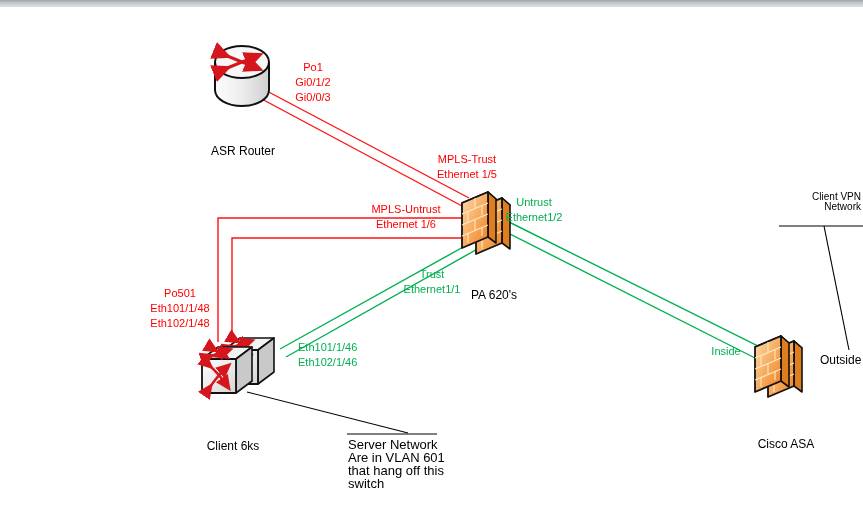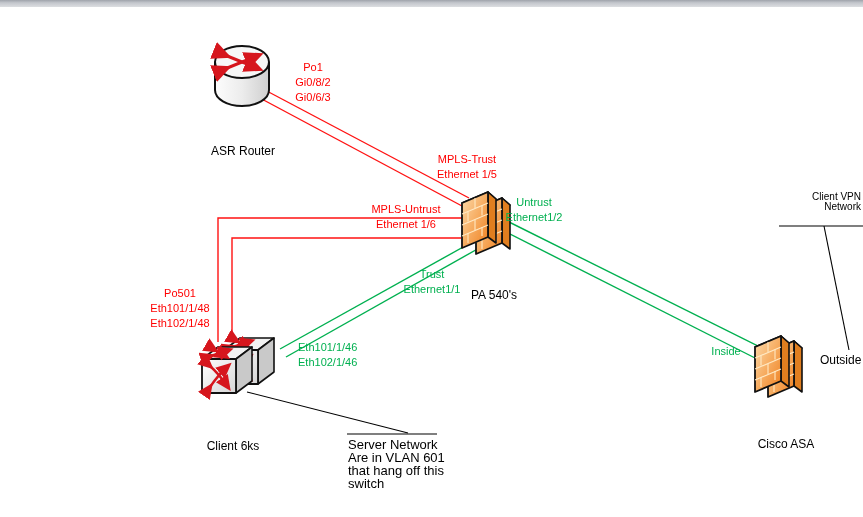--- a/index.html
+++ b/index.html
@@ -133,42 +133,42 @@
   </g>
 
   <g>
     <use href="#fw" transform="translate(768,340)"></use>
     <use href="#fw" transform="translate(755,335)"></use>
   </g>
 </svg>
 
 <div class="lbl red center" style="left:313px;top:60px">
   <div>Po1</div>
-  <div>Gi0/8/2</div>
-  <div>Gi0/6/3</div>
+  <div>Gi0/1/2</div>
+  <div>Gi0/0/3</div>
 </div>
 
 <div class="lbl node-label center" style="left:243px;top:104px">ASR Router</div>
 
 <div class="lbl red center" style="left:467px;top:152px">
   <div>MPLS-Trust</div>
   <div>Ethernet 1/5</div>
 </div>
 
 <div class="lbl red center" style="left:406px;top:202px">
   <div>MPLS-Untrust</div>
   <div>Ethernet 1/6</div>
 </div>
 
 <div class="lbl green center" style="left:534px;top:195px">
   <div>Untrust</div>
   <div>Ethernet1/2</div>
 </div>
 
-<div class="lbl node-label center" style="left:494px;top:248px">PA 540's</div>
+<div class="lbl node-label center" style="left:494px;top:248px">PA 620's</div>
 
 <div class="lbl green center" style="left:432px;top:267px">
   <div>Trust</div>
   <div>Ethernet1/1</div>
 </div>
 
 <div class="lbl red center" style="left:180px;top:286px">
   <div>Po501</div>
   <div>Eth101/1/48</div>
   <div>Eth102/1/48</div>

